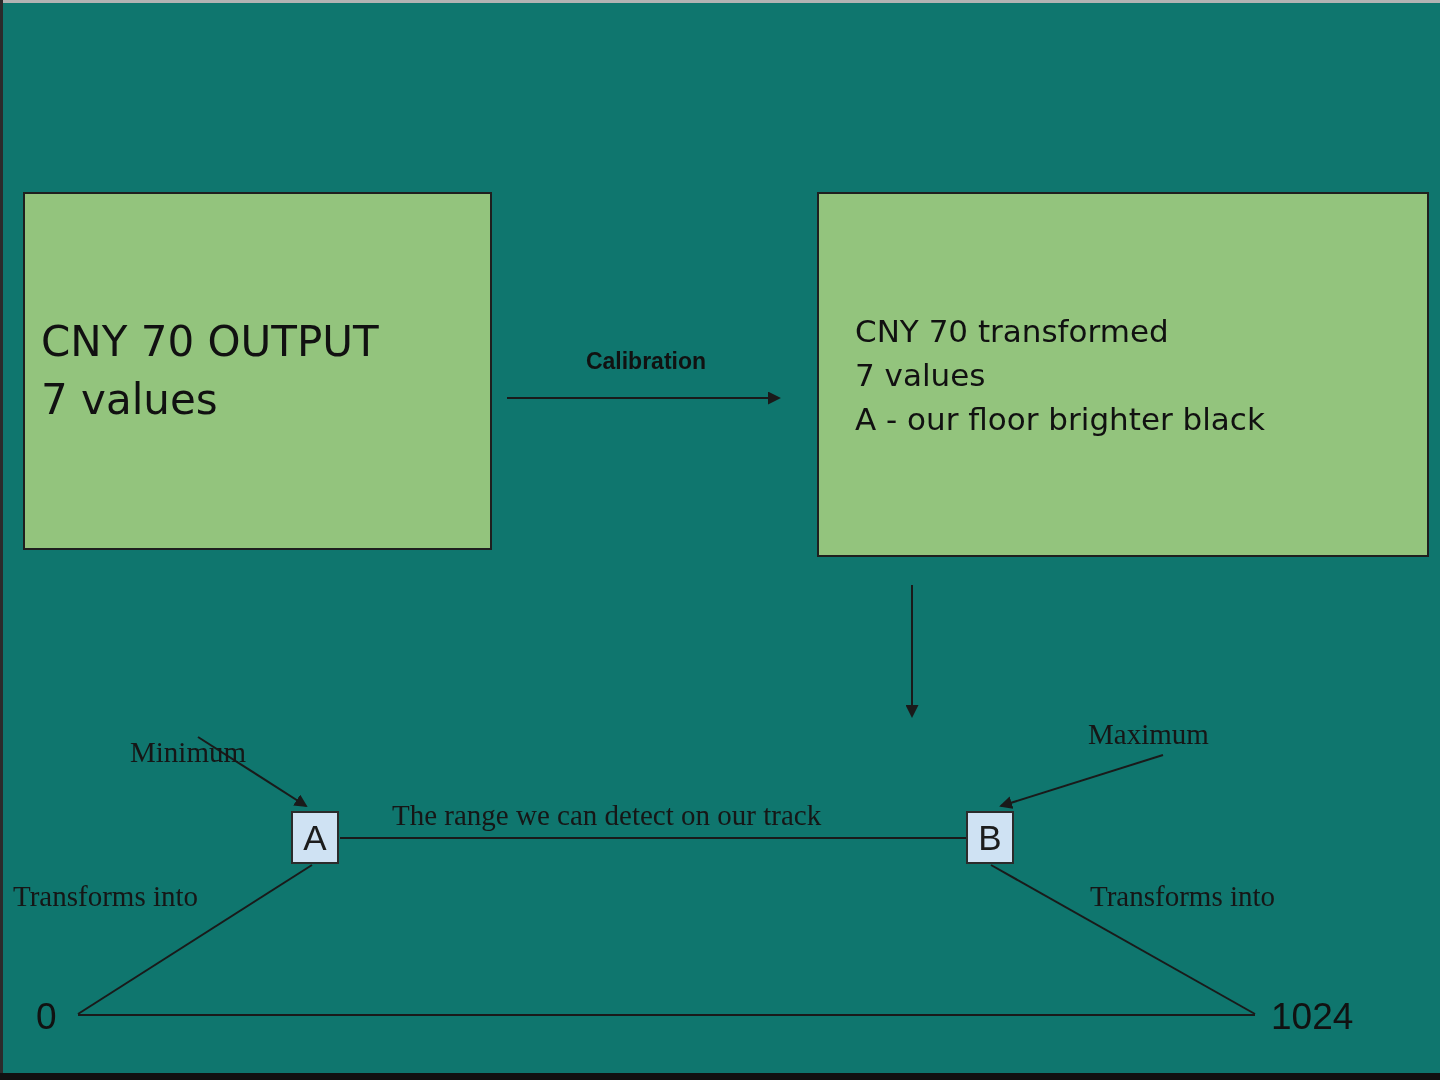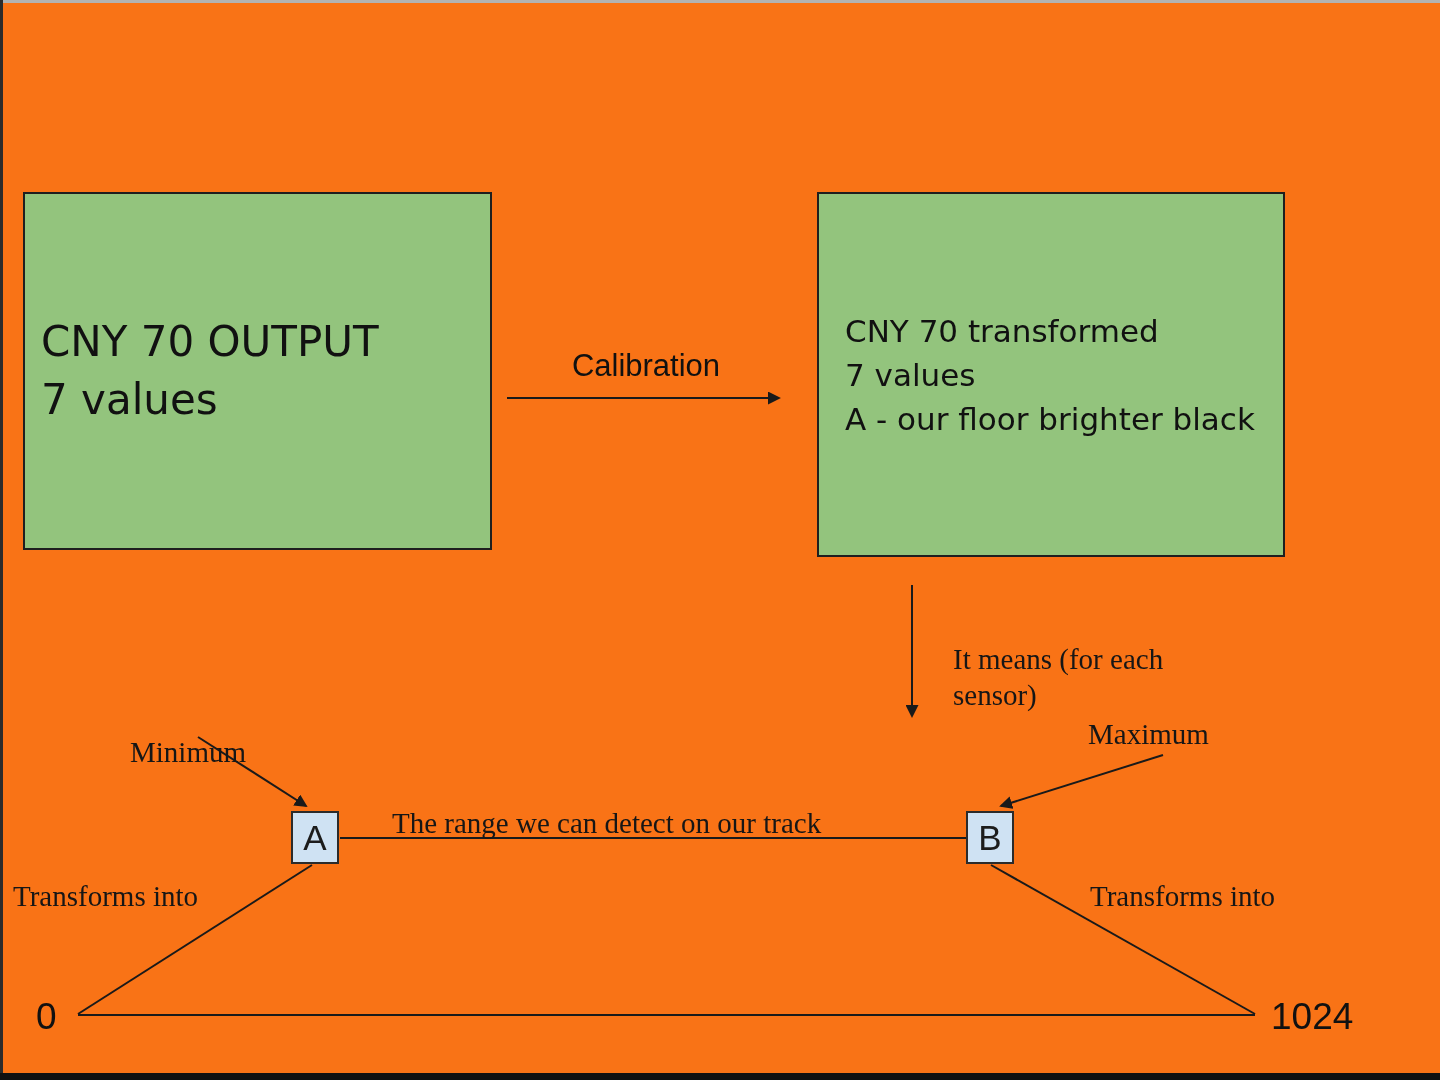--- a/index.html
+++ b/index.html
@@ -1,59 +1,59 @@
 <!DOCTYPE html>
 <html><head>
 <meta charset="utf-8">
 <style>
   * { margin:0; padding:0; box-sizing:border-box; }
   html,body { background:#ffffff; }
   .slide {
     position:relative;
     width:1440px; height:1080px;
-    background:#f97316;
+    background:#0f766e;
     overflow:hidden;
     font-family:"Liberation Sans", sans-serif;
     color:#1a1a1a;
   }
   
   .frame-top    { position:absolute; left:0; top:0; width:1440px; height:3px; background:#b3b3b3; }
   .frame-left   { position:absolute; left:0; top:0; width:3px; height:1080px; background:#2b2b2b; }
   .frame-bottom { position:absolute; left:0; top:1073px; width:1440px; height:7px; background:#111111; }
 
   
   .green-box {
     position:absolute;
     background:#93c47d;
     border:2px solid #1f1f1f;
     display:flex; flex-direction:column; justify-content:center;
     font-family:"DejaVu Sans", sans-serif;
     color:#111111;
   }
   .green-box .bx-line { white-space:nowrap; }
   .box-left  { left:23px;  top:192px; width:469px; height:358px; font-size:42px; line-height:58px; padding-left:16px; }
-  .box-right { left:817px; top:192px; width:468px; height:365px; font-size:31px; line-height:44px; padding-left:26px; }
+  .box-right { left:817px; top:192px; width:612px; height:365px; font-size:31px; line-height:44px; padding-left:36px; }
   .bold { font-weight:normal; }
 
   .calibration {
     position:absolute; left:507px; top:348px; width:278px;
-    text-align:center; font-weight:normal; font-size:31px;
+    text-align:center; font-weight:bold; font-size:23px;
     font-family:"Liberation Sans", sans-serif; color:#111;
   }
 
   .serif-label {
     position:absolute;
     font-family:"Liberation Serif", serif;
     font-size:29px; color:#161616;
     white-space:nowrap;
   }
   .it-means   { left:953px;  top:641px; width:255px; white-space:normal; line-height:36px; }
   .minimum    { left:130px;  top:736px; }
   .maximum    { left:1088px; top:718px; }
-  .range-lbl  { left:392px;  top:799px;margin-top:8px; }
+  .range-lbl  { left:392px;  top:799px; }
   .trans-l    { left:13px;   top:880px; }
   .trans-r    { left:1090px; top:880px; }
   .shifted    { left:505px;  top:977px; }
 
   .num-label {
     position:absolute;
     font-family:"Liberation Sans", sans-serif;
     font-size:37px; color:#111; white-space:nowrap;
   }
   .num-zero { left:36px;   top:996px; }
@@ -103,21 +103,20 @@
   </div>
 
   <div class="green-box box-right">
     <div class="bx-line">CNY 70 transformed</div>
     <div class="bx-line bold">7 values</div>
     <div class="bx-line">A - our floor brighter black</div>
   </div>
 
   <div class="calibration">Calibration</div>
 
-  <div class="serif-label it-means">It means (for each sensor)</div>
   <div class="serif-label minimum">Minimum</div>
   <div class="serif-label maximum">Maximum</div>
 
   <div class="serif-label range-lbl"><span>The range we </span><span class="bold">can detect</span><span> on our track</span></div>
 
   <div class="serif-label trans-l">Transforms into</div>
   <div class="serif-label trans-r">Transforms into</div>
 
 
   <div class="node-box node-a">A</div>

